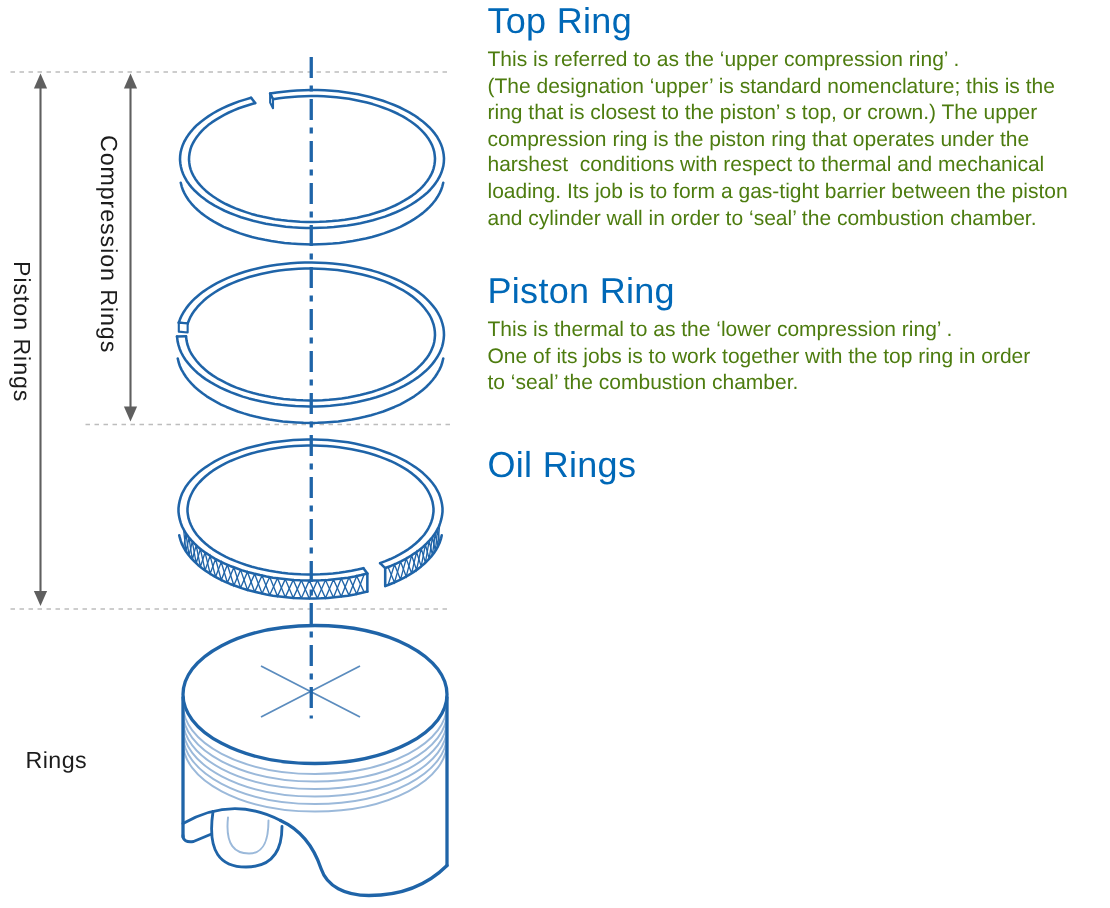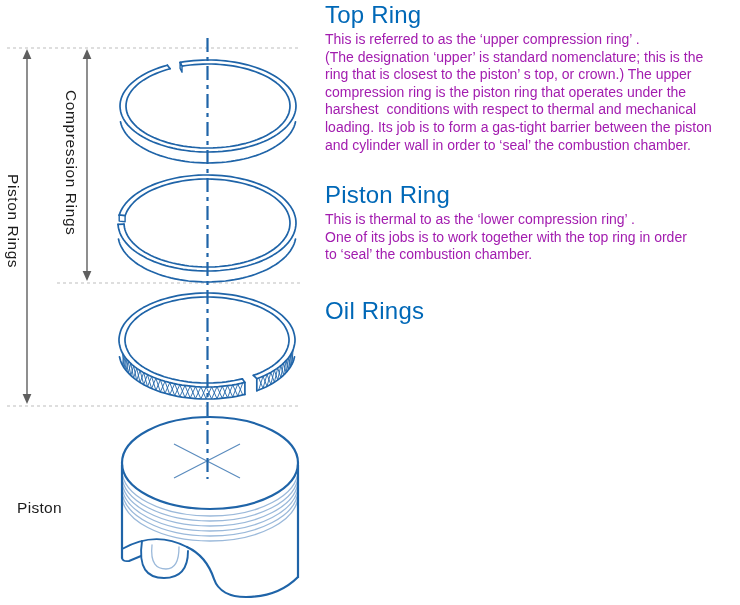--- a/index.html
+++ b/index.html
@@ -22,21 +22,21 @@
   .marrow{stroke:#5f5f5f;stroke-width:1.4}
   .mhead{fill:#5f5f5f;stroke:none}
 
   
   .sec-h{
     position:absolute;left:325px;margin:0;
     font-size:24px;font-weight:normal;color:#0068b7;letter-spacing:.2px;
   }
   .sec-p{
     position:absolute;left:325px;margin:0;
-    font-size:14px;line-height:17.6px;color:#a21caf;white-space:pre;
+    font-size:14px;line-height:17.6px;color:#4d7c0f;white-space:pre;
   }
   .h1{top:1px}.p1{top:31px}
   .h2{top:181px}.p2{top:211px}
   .h3{top:297px}.p3{top:327px}
 
   
   .vlabel{
     position:absolute;writing-mode:vertical-rl;
     font-size:15.5px;color:#1c1c1c;letter-spacing:.6px;white-space:nowrap;
   }
@@ -114,21 +114,21 @@
         <path d="M253.4 375.4L256.8 378.7L256.8 390.7" class="rline"></path>
         <path d="M293.1 361.8L291.8 352.6L290.2 367.3M290.2 367.3L288.3 358.0L286.1 372.6M286.1 372.6L283.6 363.1L280.8 377.6M280.8 377.6L277.7 368.0L274.4 382.2M274.4 382.2L270.8 372.4L267.0 386.4M267.0 386.4L263.0 376.3L258.7 390.0M242.8 394.9L237.8 384.0L232.7 396.9M232.7 396.9L227.5 385.7L222.3 398.3M222.3 398.3L217.0 386.7L211.6 398.9M211.6 398.9L206.2 387.0L200.9 398.9M200.9 398.9L195.5 386.6L190.2 398.1M190.2 398.1L185.0 385.5L179.8 396.7M179.8 396.7L174.7 383.7L169.8 394.6M169.8 394.6L165.0 381.3L160.4 391.9M160.4 391.9L155.9 378.3L151.6 388.5M151.6 388.5L147.5 374.7L143.7 384.6M143.7 384.6L140.1 370.5L136.7 380.3M136.7 380.3L133.6 365.9L130.8 375.5M130.8 375.5L128.2 361.0L126.0 370.4M126.0 370.4L124.0 355.7L122.4 365.0" class="rhatch"></path>
         <path d="M293.1 349.8L291.8 364.6L290.2 355.3M290.2 355.3L288.3 370.0L286.1 360.6M286.1 360.6L283.6 375.1L280.8 365.6M280.8 365.6L277.7 380.0L274.4 370.2M274.4 370.2L270.8 384.4L267.0 374.4M267.0 374.4L263.0 388.3L258.7 378.0M242.8 382.9L237.8 396.0L232.7 384.9M232.7 384.9L227.5 397.7L222.3 386.3M222.3 386.3L217.0 398.7L211.6 386.9M211.6 386.9L206.2 399.0L200.9 386.9M200.9 386.9L195.5 398.6L190.2 386.1M190.2 386.1L185.0 397.5L179.8 384.7M179.8 384.7L174.7 395.7L169.8 382.6M169.8 382.6L165.0 393.3L160.4 379.9M160.4 379.9L155.9 390.3L151.6 376.5M151.6 376.5L147.5 386.7L143.7 372.6M143.7 372.6L140.1 382.5L136.7 368.3M136.7 368.3L133.6 377.9L130.8 363.5M130.8 363.5L128.2 373.0L126.0 358.4M126.0 358.4L124.0 367.7L122.4 353.0" class="rhatch"></path>
       </g>
 
     <path class="axis" d="M207.5 38 V479"></path>
   </svg>
 
   <div class="vlabel lbl-piston-rings">Piston Rings</div>
   <div class="vlabel lbl-compression">Compression Rings</div>
-  <div class="hlabel lbl-piston">Piston</div>
+  <div class="hlabel lbl-piston">Rings</div>
 
   <h2 class="sec-h h1">Top Ring</h2>
   <p class="sec-p p1">This is referred to as the ‘upper compression ring’ .
 (The designation ‘upper’ is standard nomenclature; this is the
 ring that is closest to the piston’ s top, or crown.) The upper
 compression ring is the piston ring that operates under the
 harshest  conditions with respect to thermal and mechanical
 loading. Its job is to form a gas-tight barrier between the piston
 and cylinder wall in order to ‘seal’ the combustion chamber.</p>
 

